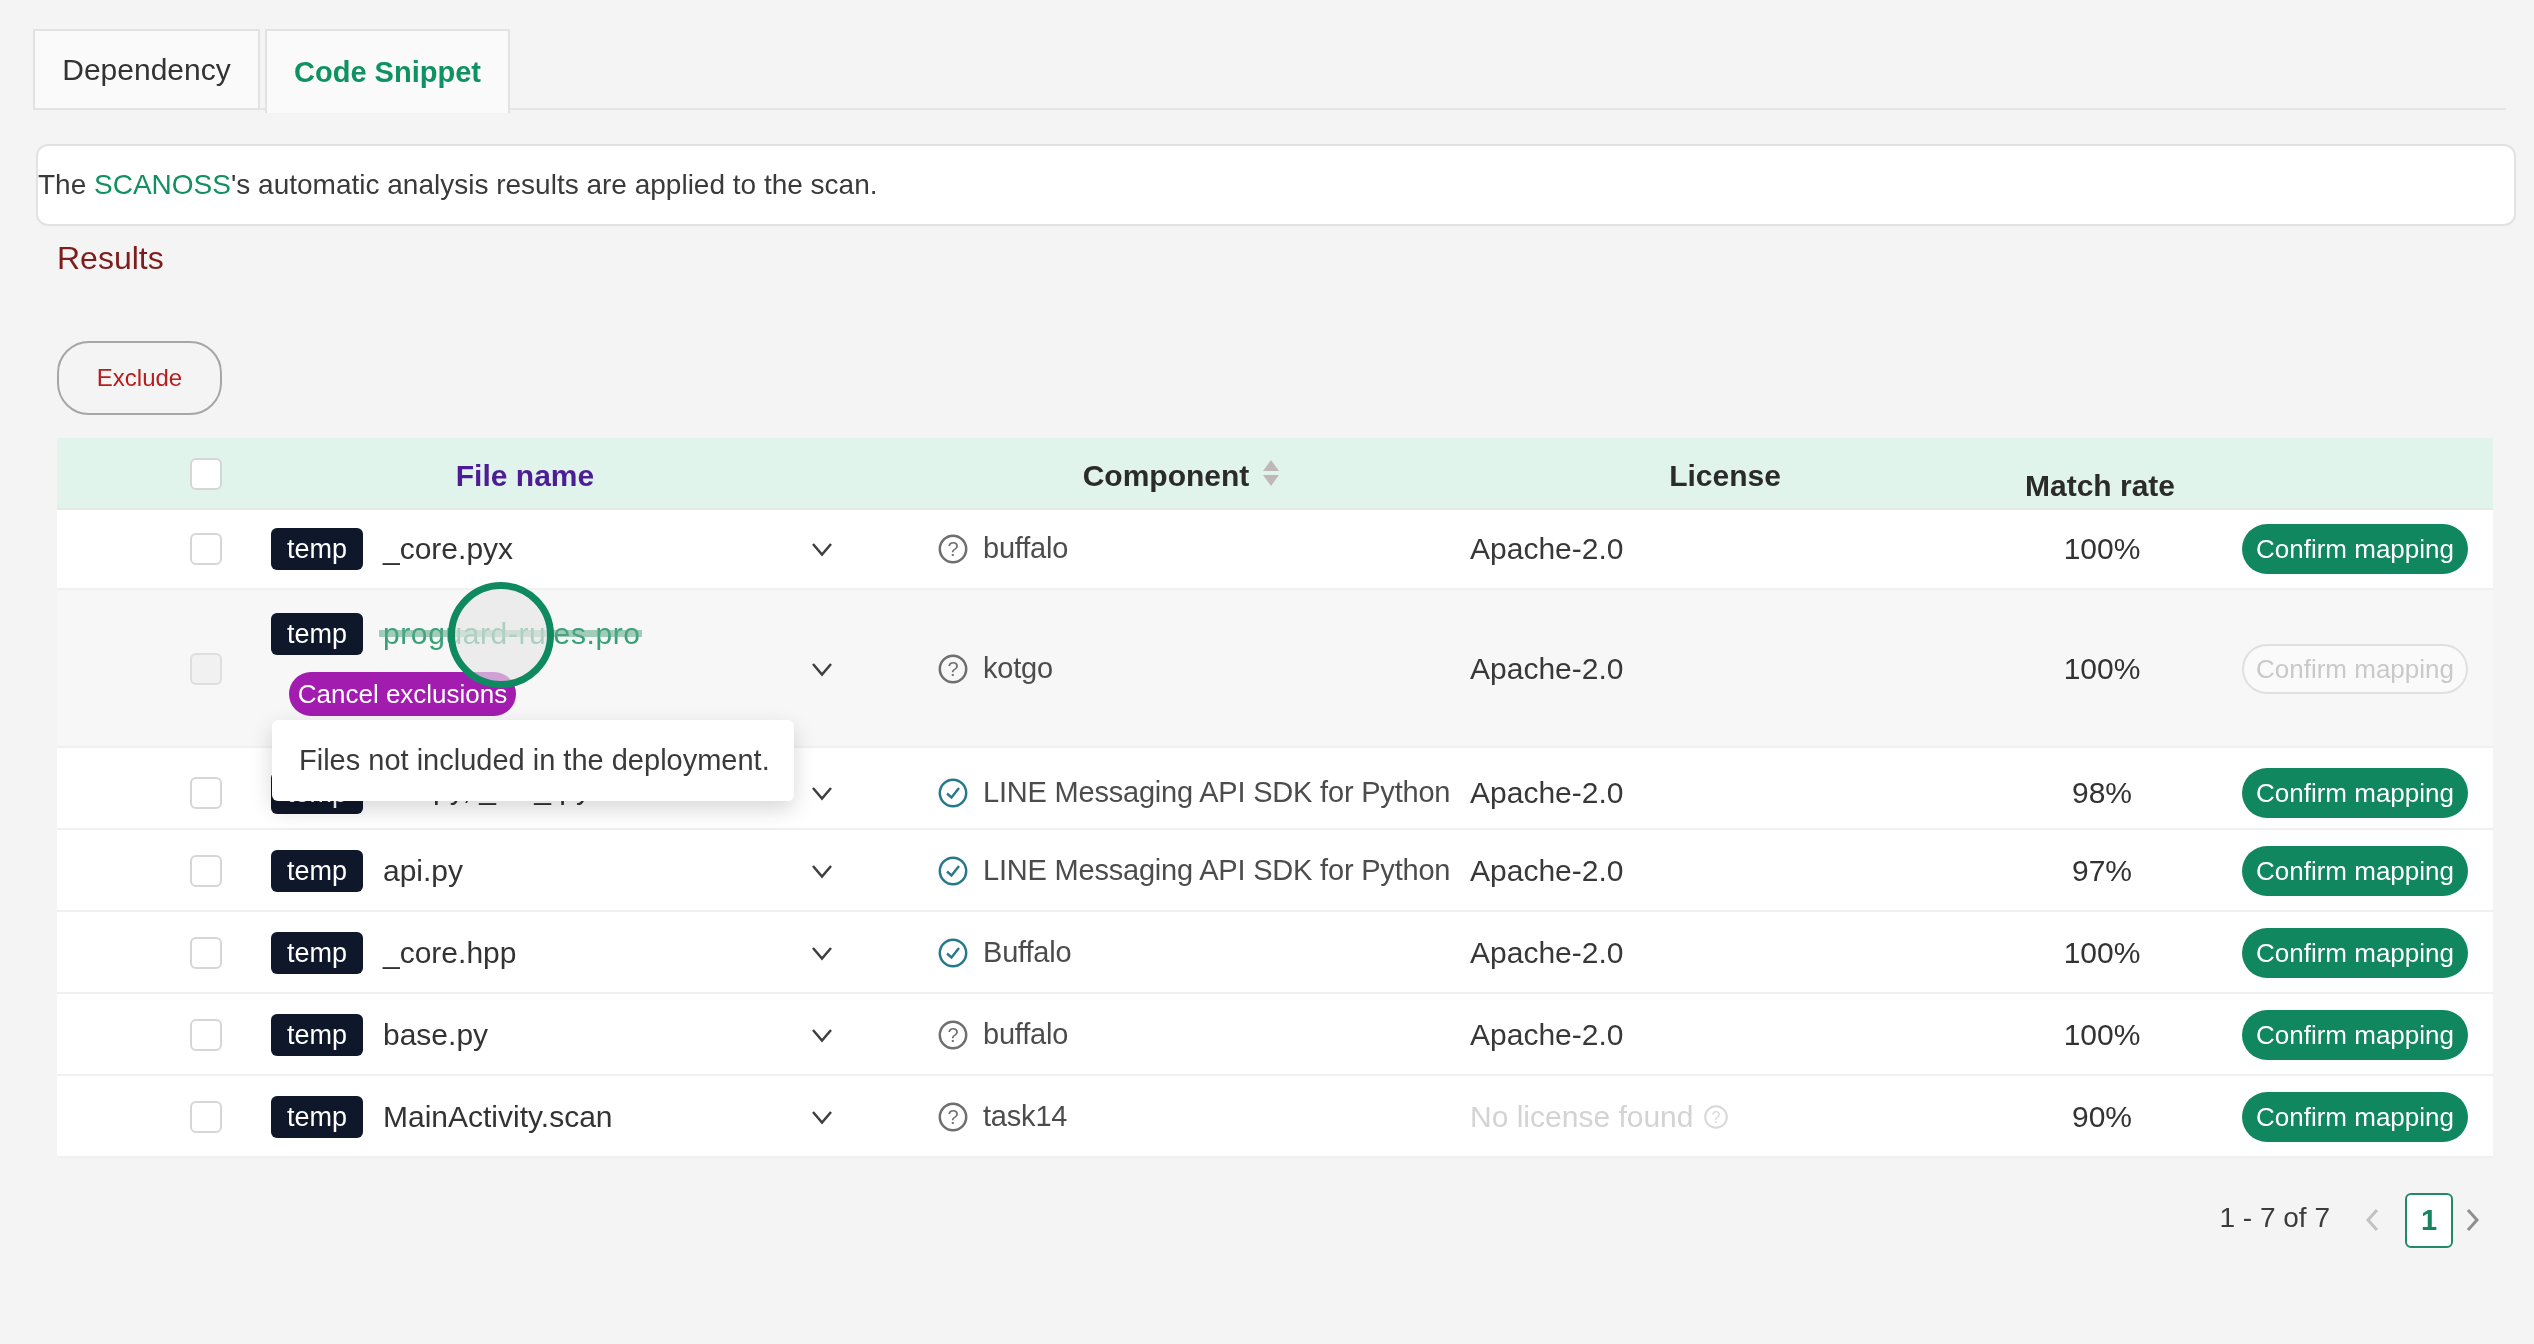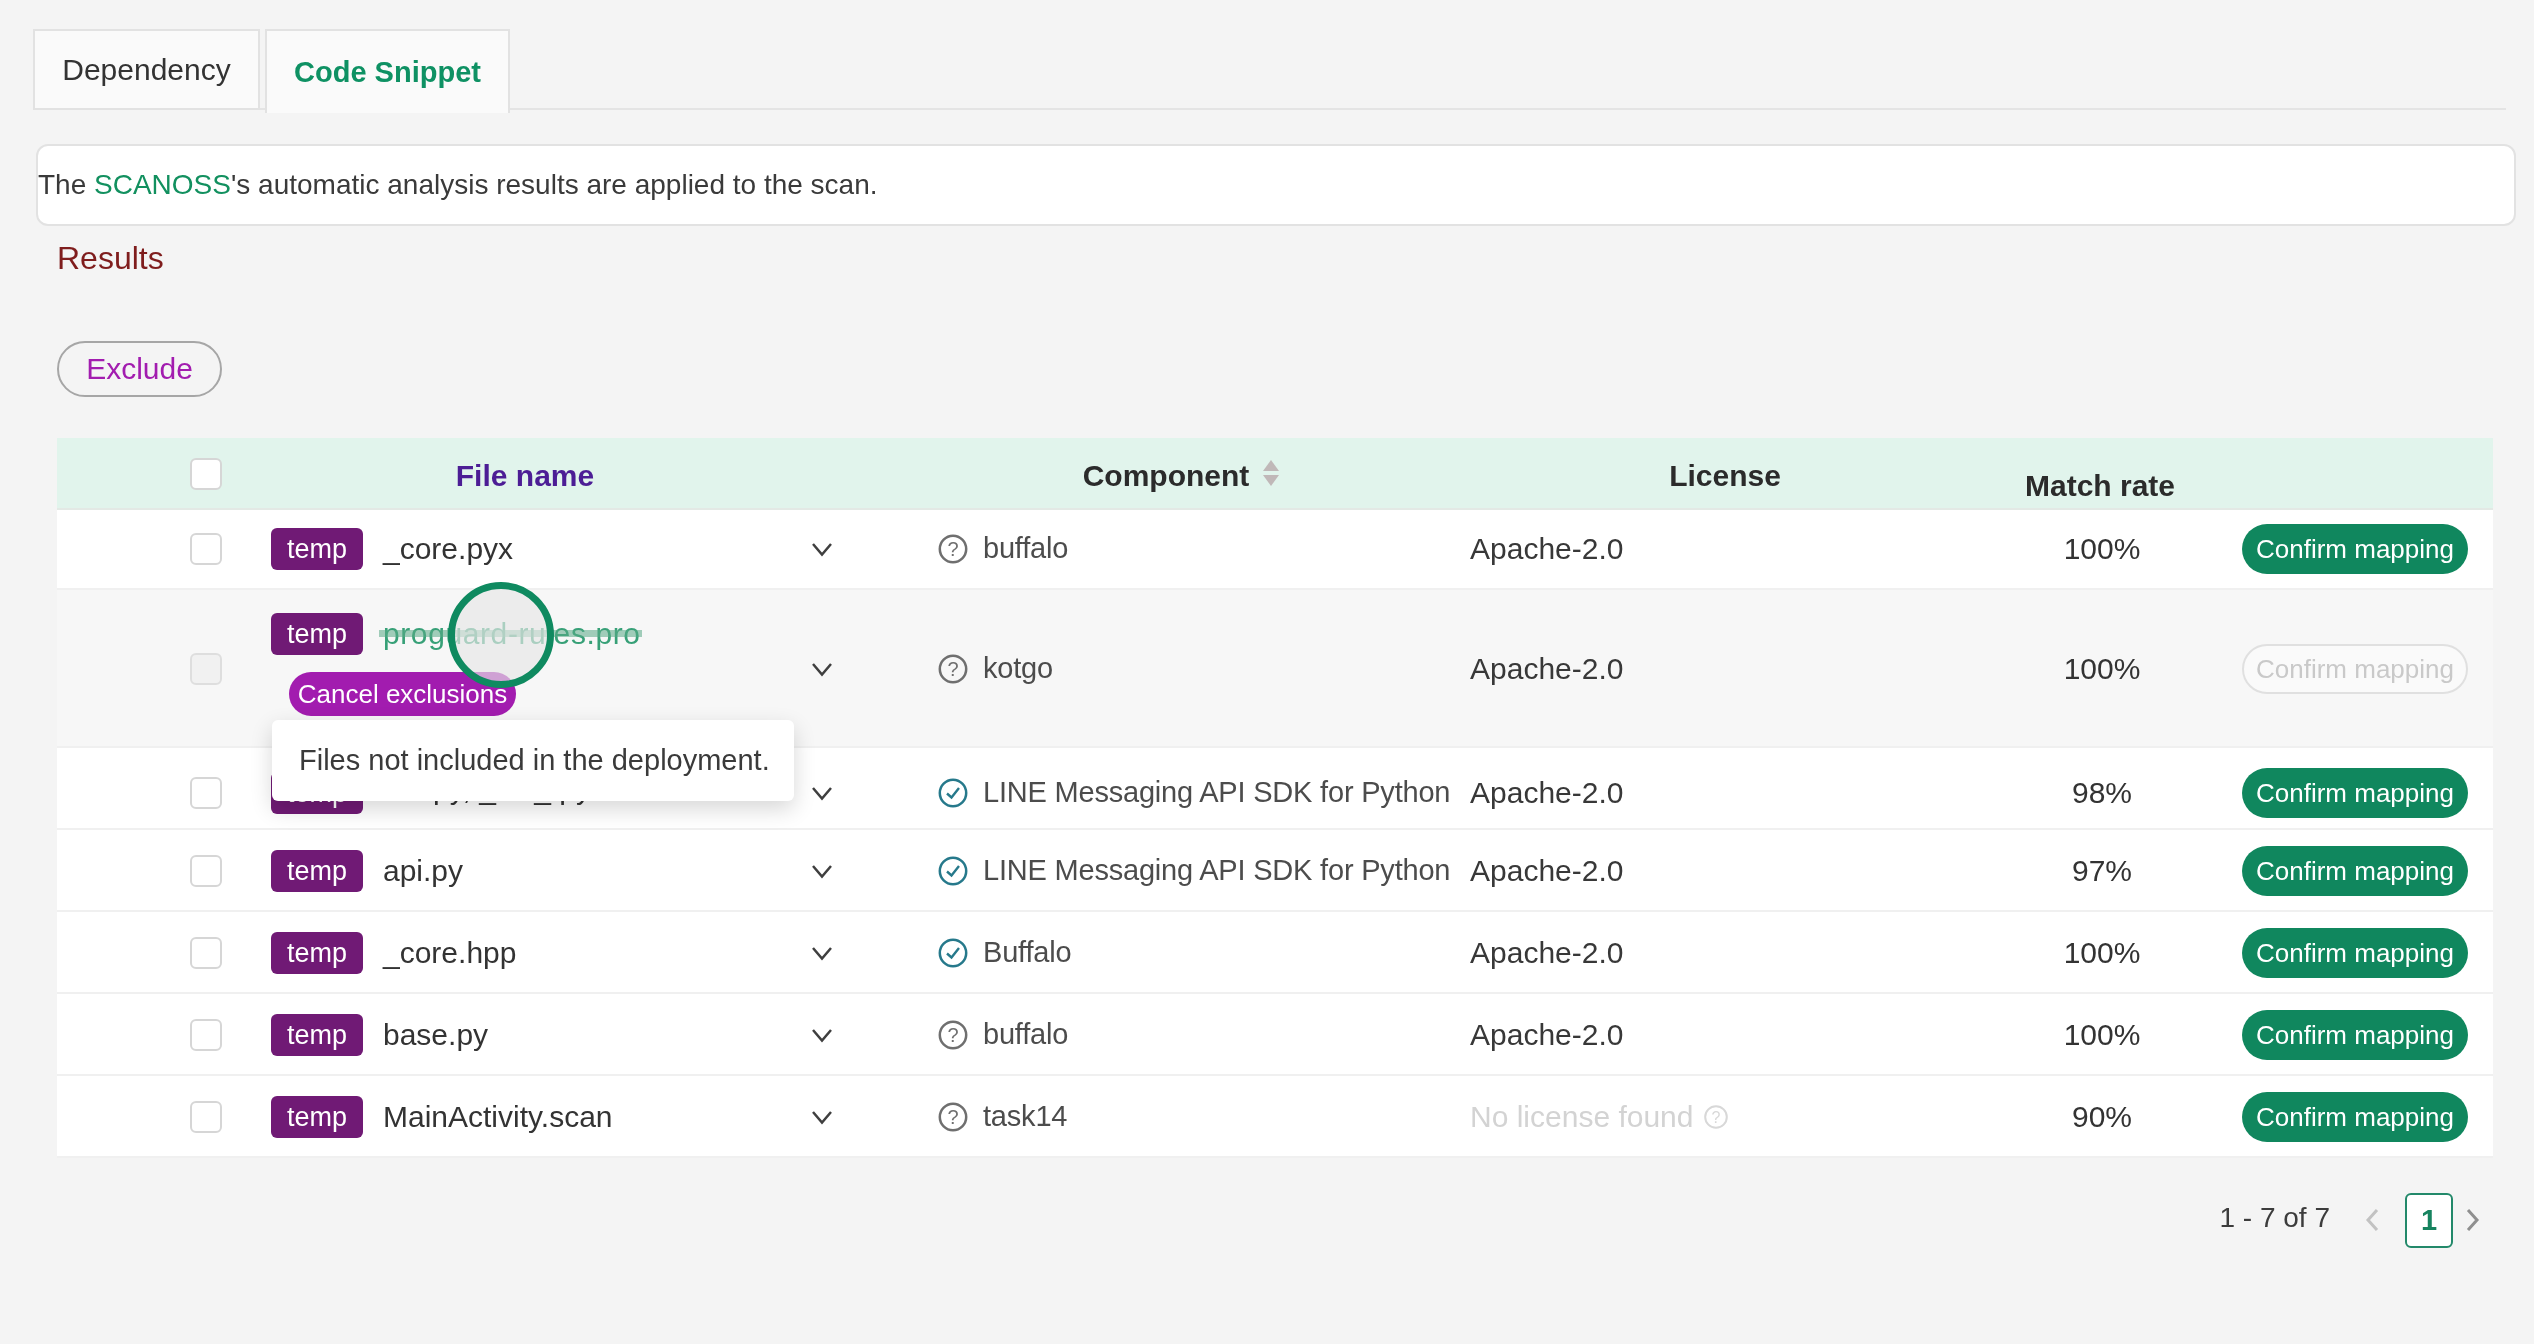--- a/index.html
+++ b/index.html
@@ -11,21 +11,21 @@
     position:absolute; left:2242px; width:226px; height:50px; border-radius:25px;
     background:#10875e; color:#fff; font-size:26px; display:flex; align-items:center; justify-content:center;
   }
   .btn-dis {
     position:absolute; left:2242px; width:226px; height:50px; border-radius:25px;
     background:#fafafa; border:2px solid #e0e0e0; color:#c9c9c9; font-size:26px;
     display:flex; align-items:center; justify-content:center;
   }
   .cb { position:absolute; left:190px; width:32px; height:32px; background:#fff; border:2px solid #d6d6d6; border-radius:6px; }
   .cb-dis { background:#f1f1f1; border-color:#dedede; }
-  .tag { position:absolute; left:271px; width:92px; height:42px; background:#701a75; border-radius:6px;
+  .tag { position:absolute; left:271px; width:92px; height:42px; background:#0f172a; border-radius:6px;
     color:#fff; font-size:27px; display:flex; align-items:center; justify-content:center; }
   .fname { position:absolute; left:383px; font-size:30px; color:#333; }
   .comp { position:absolute; left:983px; font-size:29px; letter-spacing:-0.2px; color:#4c4c4c; }
   .lic { position:absolute; left:1470px; font-size:30px; color:#383838; }
   .match { position:absolute; left:2010px; width:184px; text-align:center; font-size:30px; color:#333; }
   .rowline { position:absolute; left:57px; width:2436px; height:2px; background:#f0f0f0; }
 </style>
 </head>
 <body>
 
@@ -34,21 +34,21 @@
 <div class="abs ctr" style="left:265px; top:29px; width:245px; height:84px; background:#fafafa; border:2px solid #e2e2e2; border-bottom:none; font-size:29px; font-weight:bold; color:#0e9163;">Code Snippet</div>
 
 <div class="abs" style="left:36px; top:144px; width:2480px; height:82px; background:#fff; border:2px solid #e2e2e2; border-radius:12px; display:flex; align-items:center; font-size:28px; color:#3a3a3a;">
   <span>The&nbsp;<span class="green">SCANOSS</span>'s automatic analysis results are applied to the scan.</span>
 </div>
 
 <div class="abs" style="left:57px; top:240px; display:flex; align-items:baseline;">
   <span style="font-size:32px; font-weight:normal; color:#7f1d1d;">Results</span>
 </div>
 
-<div class="abs ctr" style="left:57px; top:341px; width:165px; height:56px; border:2px solid #a6a6a6; border-radius:32px; color:#a21caf; font-size:30px;">Exclude</div>
+<div class="abs ctr" style="left:57px; top:341px; width:165px; height:74px; border:2px solid #a6a6a6; border-radius:32px; color:#b91c1c; font-size:24px;">Exclude</div>
 
 <div class="abs" style="left:57px; top:438px; width:2436px; height:720px; background:#fff;"></div>
 
 <div class="abs" style="left:57px; top:438px; width:2436px; height:72px; background:#e1f4ec;"></div>
 <div class="cb" style="top:458px;"></div>
 <div class="abs" style="left:375px; top:459px; width:300px; text-align:center; font-size:30px; font-weight:bold; color:#4c1d95;">File name</div>
 <div class="abs" style="left:1016px; top:459px; width:300px; text-align:center; font-size:30px; font-weight:bold; color:#2b2b2b;">Component</div>
 <div class="abs" style="left:1263px; top:460px; width:0; height:0; border-left:8px solid transparent; border-right:8px solid transparent; border-bottom:11px solid #c0b8b8;"></div>
 <div class="abs" style="left:1263px; top:475px; width:0; height:0; border-left:8px solid transparent; border-right:8px solid transparent; border-top:11px solid #c0b8b8;"></div>
 <div class="abs" style="left:1575px; top:459px; width:300px; text-align:center; font-size:30px; font-weight:bold; color:#2b2b2b;">License</div>

